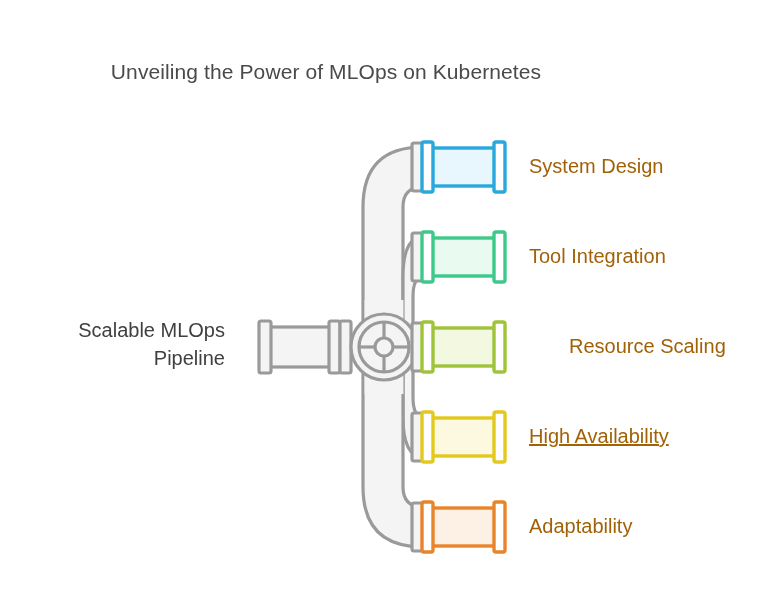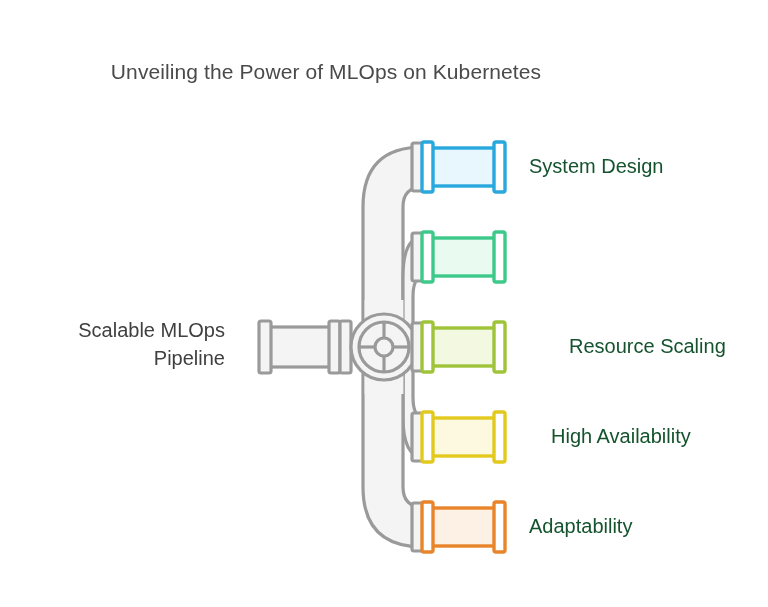--- a/index.html
+++ b/index.html
@@ -33,21 +33,21 @@
   #diagram-svg {
     position: absolute;
     left: 0;
     top: 0;
     width: 768px;
     height: 607px;
   }
   .branch-label {
     position: absolute;
     font-size: 20px;
-    color: #14532d;
+    color: #a16207;
     white-space: nowrap;
     line-height: 1.15;
   }
   #source-label {
     position: absolute;
     right: 543px;
     top: 317px;
     width: 230px;
     text-align: right;
     font-size: 20px;
@@ -61,22 +61,23 @@
 <div id="stage">
 
   <div id="title">Unveiling the Power of MLOps on Kubernetes</div>
 
   <div id="source-label">
     <div>Scalable MLOps</div>
     <div>Pipeline</div>
   </div>
 
   <div class="branch-label" style="left:529px; top:155px;">System Design</div>
+  <div class="branch-label" style="left:529px; top:245px;">Tool Integration</div>
   <div class="branch-label" style="left:529px; top:335px;margin-left:40px;">Resource Scaling</div>
-  <div class="branch-label" style="left:551px; top:425px;">High Availability</div>
+  <div class="branch-label" style="left:529px; top:425px;text-decoration:underline;">High Availability</div>
   <div class="branch-label" style="left:529px; top:515px;">Adaptability</div>
 
   <svg id="diagram-svg" viewBox="0 0 768 607">
 
     <g>
 
       <path d="M 363,347
                L 363,207
                Q 363,147 423,147
                L 423,187

